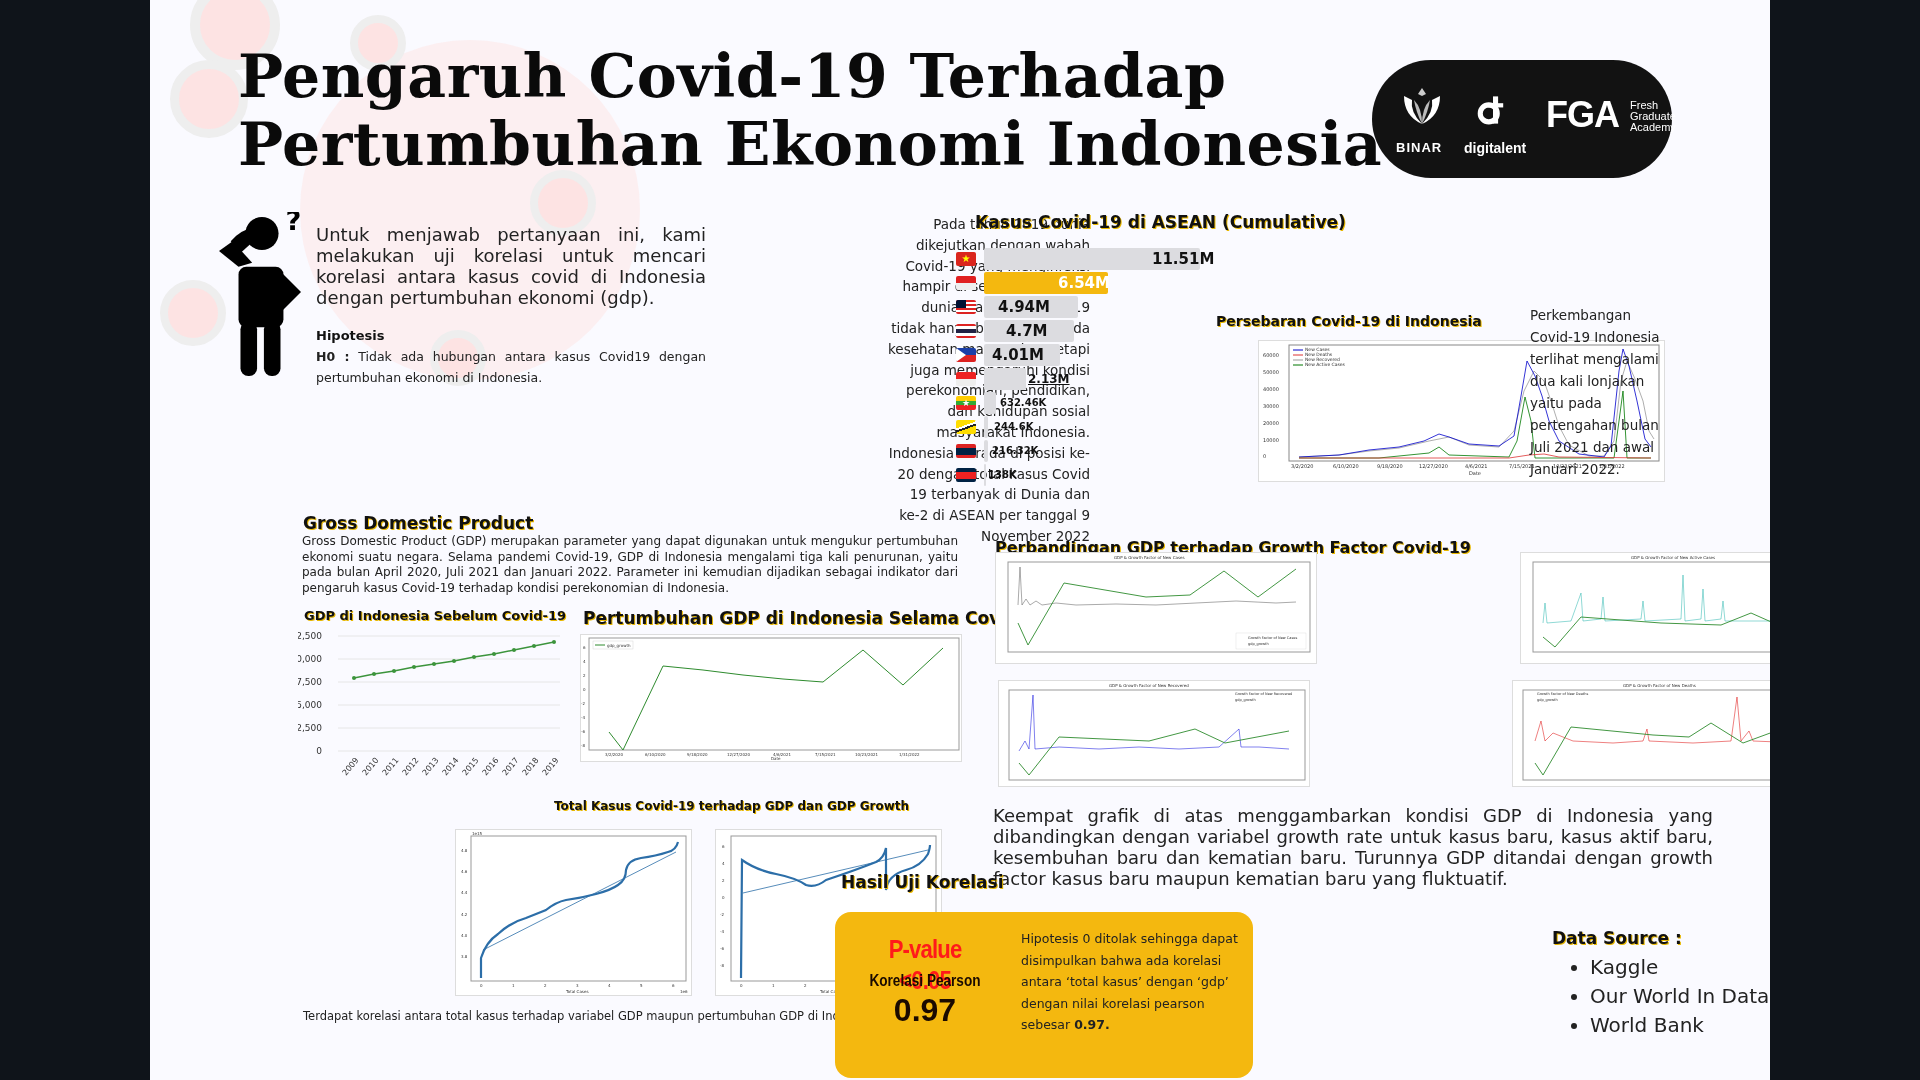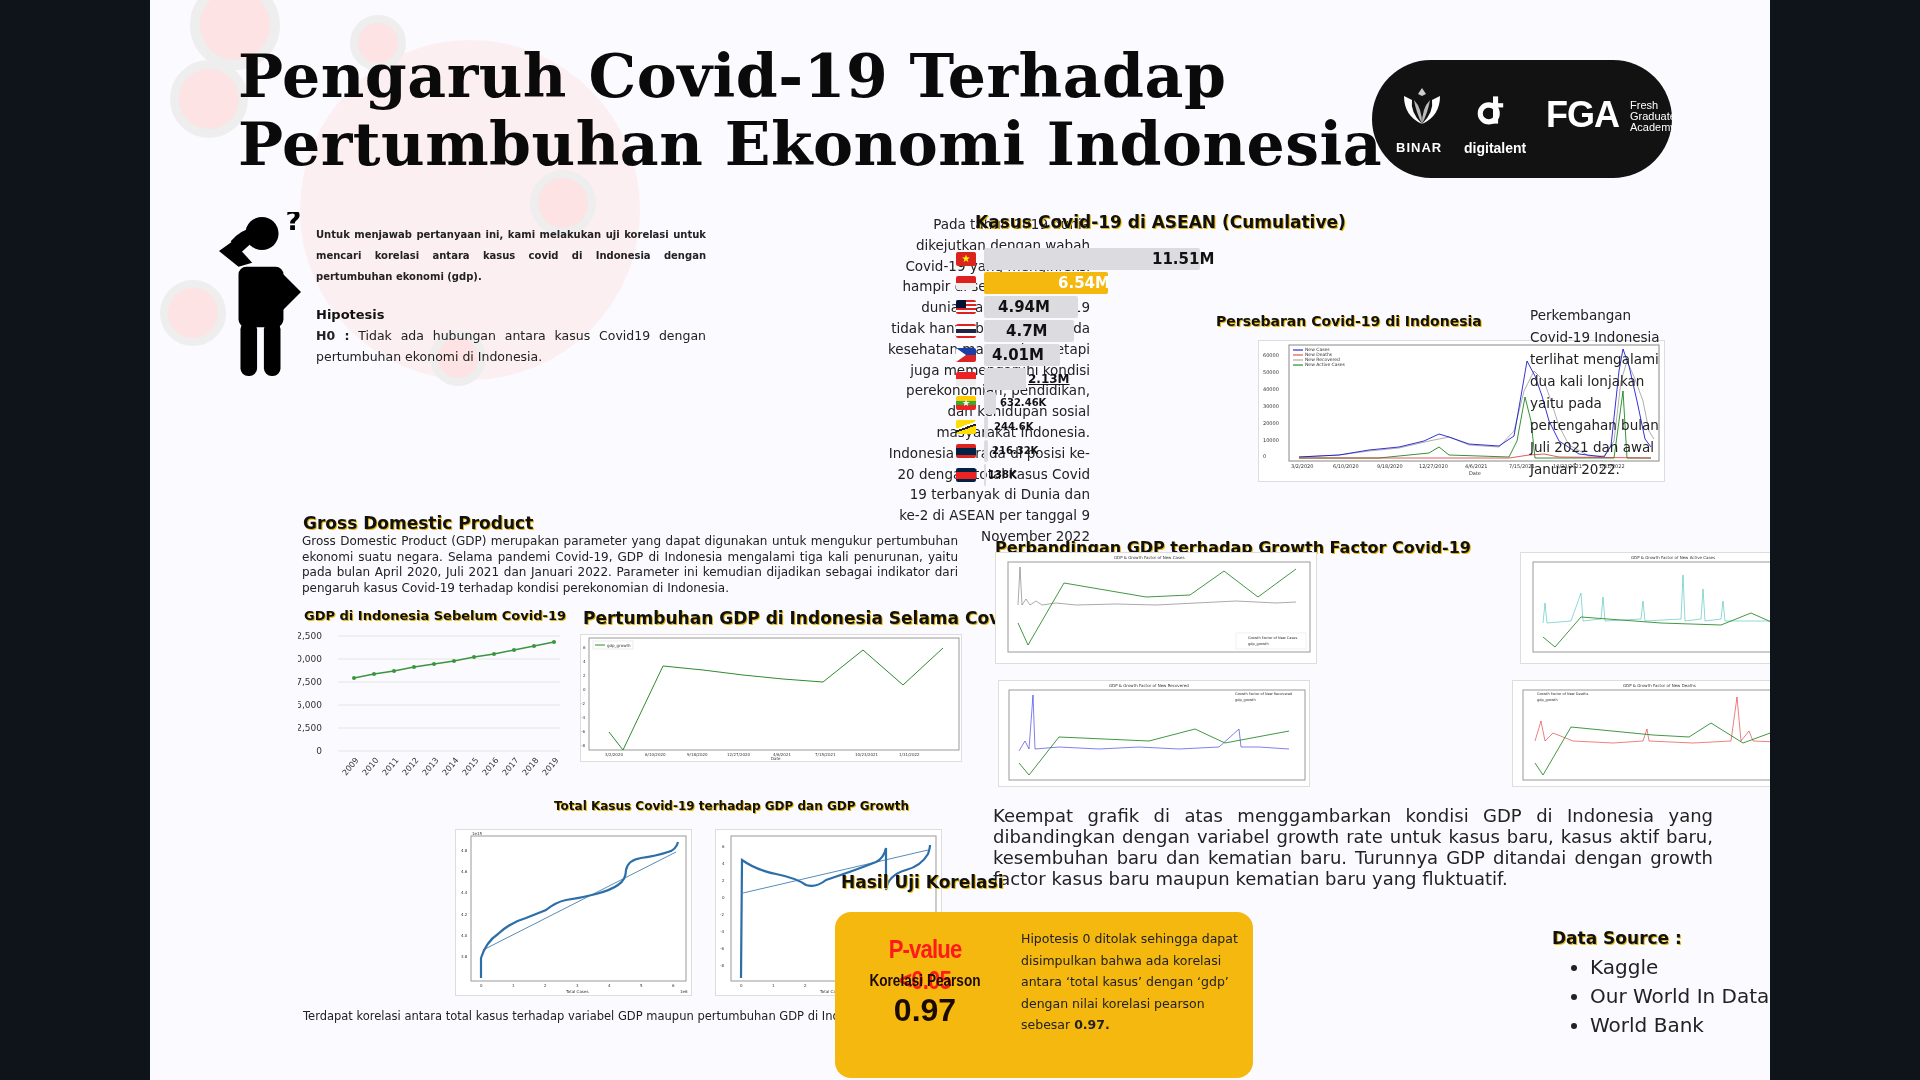--- a/index.html
+++ b/index.html
@@ -68,21 +68,21 @@
     <path d="M20 30 Q38 10 52 22 L30 42 Z" fill="#000"></path>
     <rect x="28" y="56" width="46" height="62" rx="8" fill="#000"></rect>
     <path d="M70 60 L92 82 L70 104 Z" fill="#000"></path>
     <path d="M28 56 L8 40 L22 30 L42 52 Z" fill="#000"></path>
     <rect x="30" y="112" width="17" height="56" rx="8" fill="#000"></rect>
     <rect x="54" y="112" width="17" height="56" rx="8" fill="#000"></rect>
     <text x="76" y="18" font-size="28" font-weight="bold" fill="#000">?</text>
   </svg>
 
   <div class="abs" style="left:166px;top:224px;width:390px;">
-    <div class="body-text" style="font-size:10px;font-weight:bold;">Untuk menjawab pertanyaan ini, kami melakukan uji korelasi untuk mencari korelasi antara kasus covid di Indonesia dengan pertumbuhan ekonomi (gdp).</div>
+    <div class="body-text" style="font-size:18px;">Untuk menjawab pertanyaan ini, kami melakukan uji korelasi untuk mencari korelasi antara kasus covid di Indonesia dengan pertumbuhan ekonomi (gdp).</div>
     <div style="font-weight:bold;font-size:13px;margin-top:18px;line-height:20px;">Hipotesis</div>
     <div class="body-text">
       <b>H0 :</b> <span>Tidak ada hubungan antara kasus Covid19 dengan pertumbuhan ekonomi di Indonesia.</span>
     </div>
   </div>
 
   <div class="abs" style="left:585px;top:214px;width:355px;font-size:13.5px;line-height:20.8px;text-align:right;color:#222;padding-left:150px;box-sizing:border-box;text-indent:0;">Pada tahun 2019 dunia dikejutkan dengan wabah Covid-19 yang menginfeksi hampir di seluruh negara di dunia. Pandemi Covid-19 tidak hanya berdampak pada kesehatan masyarakat, tetapi juga memengaruhi kondisi perekonomian, pendidikan, dan kehidupan sosial masyarakat Indonesia. Indonesia berada di posisi ke-20 dengan total kasus Covid 19 terbanyak di Dunia dan ke-2 di ASEAN per tanggal 9 November 2022</div>
 
   <div class="abs sec-title" style="left:825px;top:212px;font-size:17px;">Kasus Covid-19 di ASEAN (Cumulative)</div>
   <div class="abs" style="left:806px;top:248px;width:400px;height:240px;">

